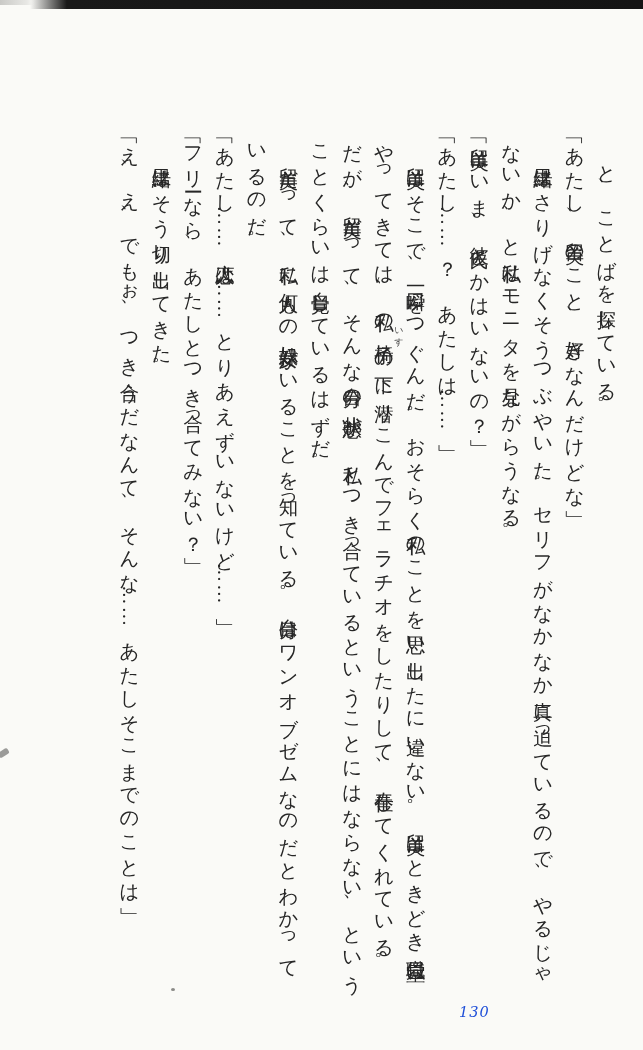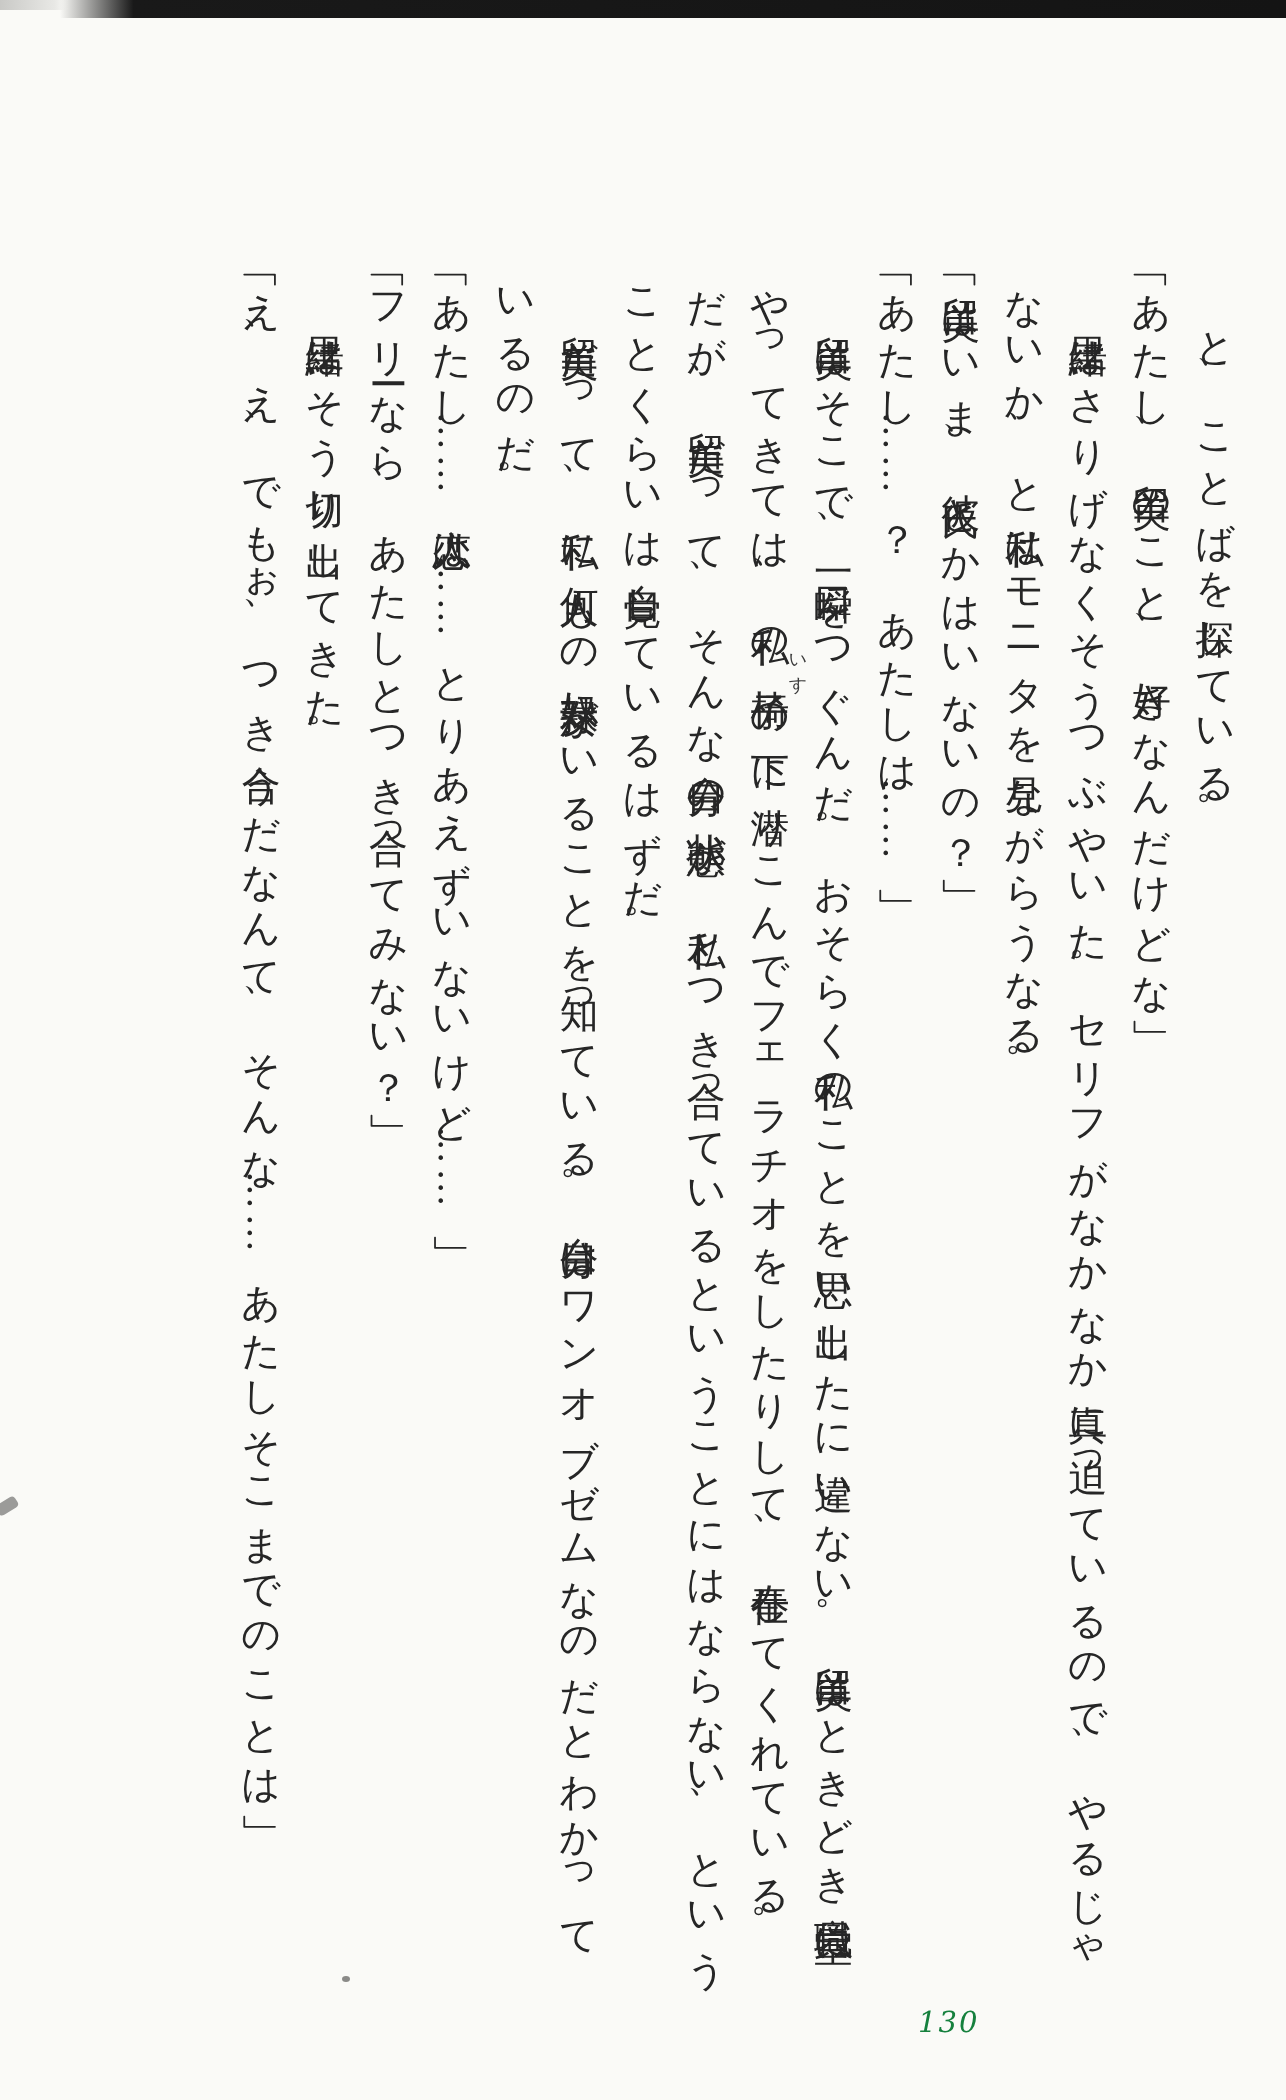--- a/index.html
+++ b/index.html
@@ -49,21 +49,21 @@
     font-size:9px;
     letter-spacing:0.5px;
     color:#3a3a3a;
   }
   .page-number{
     position:absolute;left:459px;top:1004px;
     font-family:"DejaVu Serif","Liberation Serif",serif;
     font-style:italic;
     font-size:14.5px;
     letter-spacing:1px;
-    color:#15803d;
+    color:#1d4ed8;
   }
 </style>
 </head>
 <body>
 
 <div class="page">
 
   <div class="scan-band-top"></div>
   <div class="scan-smudge-topleft"></div>
   <div class="scan-mark-left"></div>

